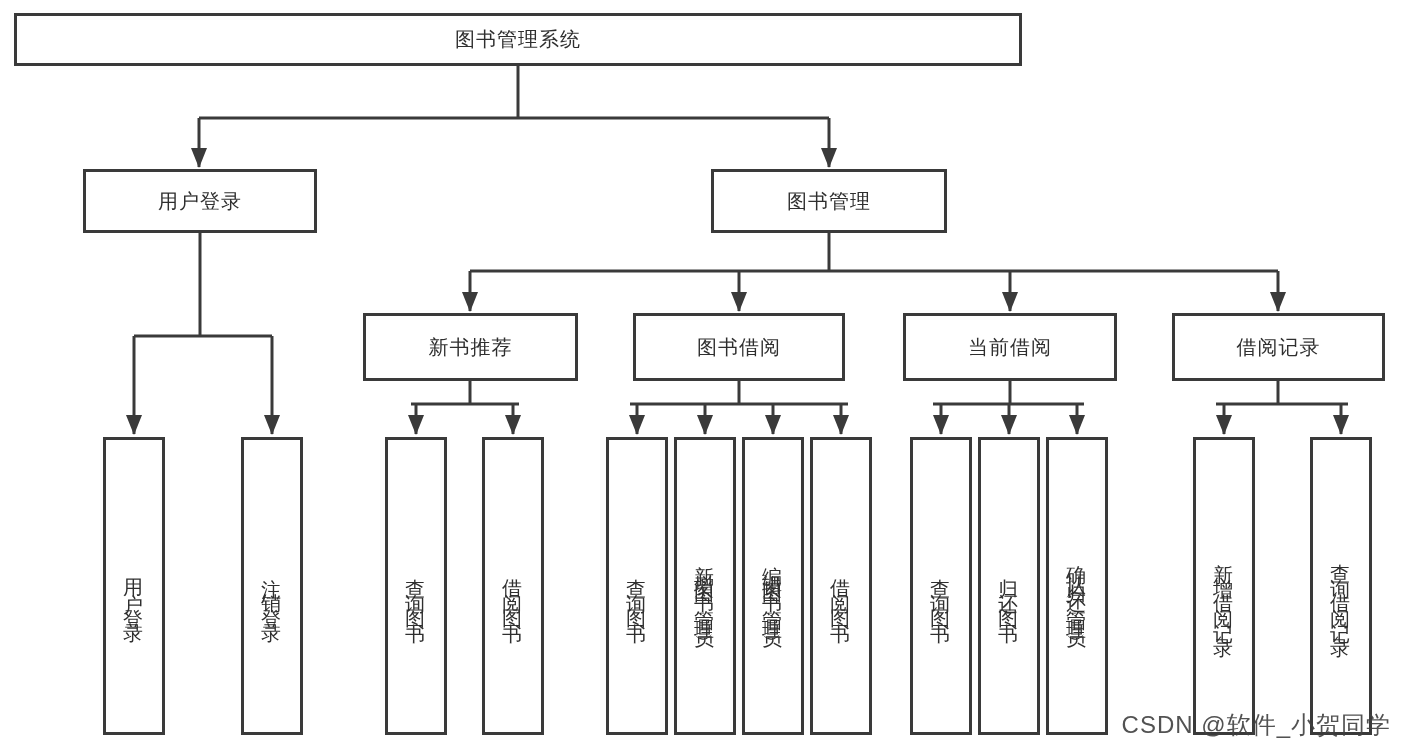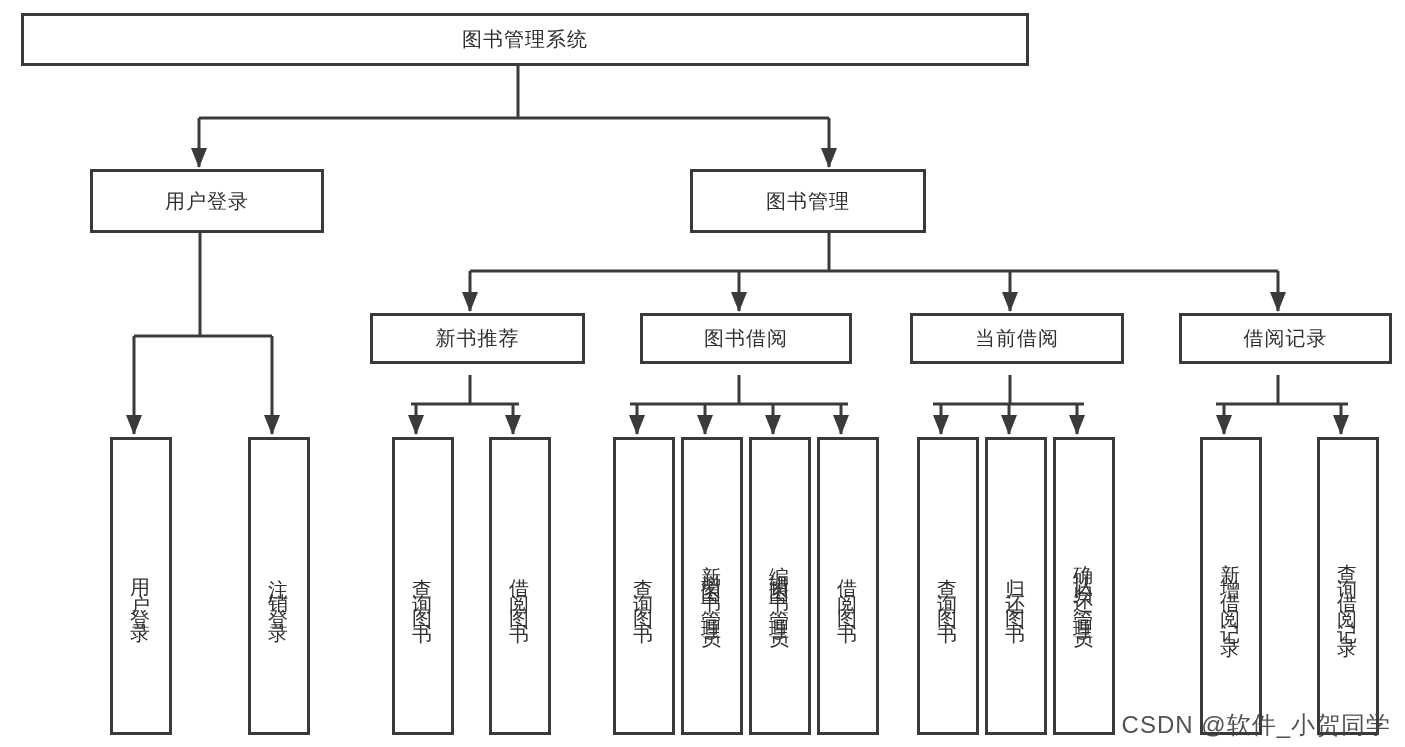--- a/index.html
+++ b/index.html
@@ -22,25 +22,24 @@
     box-sizing: border-box;
     border: 3px solid #3a3a3a;
     background: #ffffff;
     color: #2f2f2f;
     display: flex;
     align-items: center;
     justify-content: center;
     font-size: 20px;
     z-index: 2;
     letter-spacing: 1px;
-    margin-left: 7px;
   }
   .root  { left: 14px;  top: 13px;  width: 1008px; height: 53px; }
   .lvl2  { top: 169px; height: 64px; }
-  .lvl3  { top: 313px; height: 51px; }
+  .lvl3  { top: 313px; height: 68px; }
   .leaf  { top: 437px; width: 62px; height: 298px; }
   .vtext {
     writing-mode: vertical-rl;
     text-orientation: mixed;
     letter-spacing: 15px;
     font-size: 20px;
     color: #2f2f2f;
     padding-top: 14px; 
   }
   .leaf.long .vtext { letter-spacing: 9px; padding-top: 8px; }
@@ -111,21 +110,21 @@
     </g>
   </svg>
 
   <div class="node root">
     <span>图书管理系统</span>
   </div>
 
   <div class="node lvl2" style="left:83px; width:234px;">
     <span>用户登录</span>
   </div>
-  <div class="node lvl2" style="left:683px; width:236px;">
+  <div class="node lvl2" style="left:711px; width:236px;">
     <span>图书管理</span>
   </div>
 
   <div class="node lvl3" style="left:363px; width:215px;">
     <span>新书推荐</span>
   </div>
   <div class="node lvl3" style="left:903px; width:214px;">
     <span>当前借阅</span>
   </div>
   <div class="node lvl3" style="left:633px; width:212px;">

